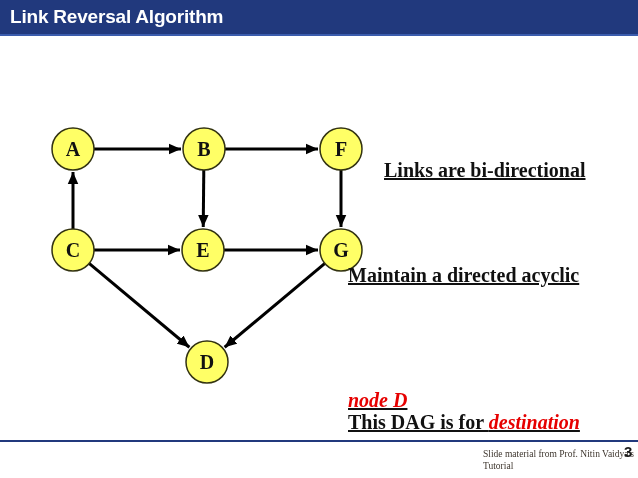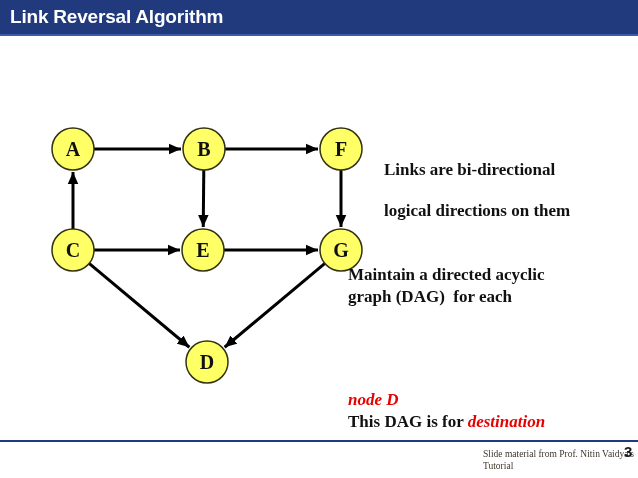--- a/index.html
+++ b/index.html
@@ -20,21 +20,21 @@
   }
   .header-title{
     color:#ffffff;
     font-family:"Liberation Sans", sans-serif;
     font-weight:bold;
     font-size:19px;
     padding-left:10px;
     letter-spacing:-0.2px;
   }
   .graph-svg{position:absolute;left:0;top:0;}
-  .note{position:absolute;color:#111111;font-weight:bold;font-size:17px;}
+  .note{position:absolute;color:#111111;font-weight:bold;font-size:20px;text-decoration:underline;}
   .note-line{line-height:22px;white-space:pre-wrap;}
   .note1{left:384px;top:159px;}
   .note1 .first{margin-bottom:19px;}
   .note2{left:348px;top:264px;}
   .note2 .note-line{line-height:22.4px;}
   .note3{left:348px;top:389px;}
   .red-italic{color:var(--red-text,#E60000);font-style:italic;}
   .divider{
     position:absolute;left:0;right:0;top:440px;height:2px;
     background:var(--divider,#21397D);
@@ -102,26 +102,24 @@
         </g>
         <g>
           <circle cx="207" cy="362" r="21" fill="#FFFF66" stroke="#333311" stroke-width="1.5"></circle>
           <text x="207" y="369" text-anchor="middle" font-family="&quot;Liberation Serif&quot;, serif" font-size="20" font-weight="bold" fill="#111111">D</text>
         </g>
       </g>
   </svg>
 
   <div class="note note1">
     <div class="note-line first">Links are bi-directional</div>
-    <div class="note-line">logical directions on them</div>
   </div>
 
   <div class="note note2">
     <div class="note-line">Maintain a directed acyclic</div>
-    <div class="note-line">graph (DAG)  for each</div>
   </div>
 
   <div class="note note3">
     <div class="note-line red-italic">node D</div>
     <div class="note-line"><span>This DAG is for </span><span class="red-italic">destination</span></div>
   </div>
 
   <div class="divider"></div>
 
   <div class="footer">

